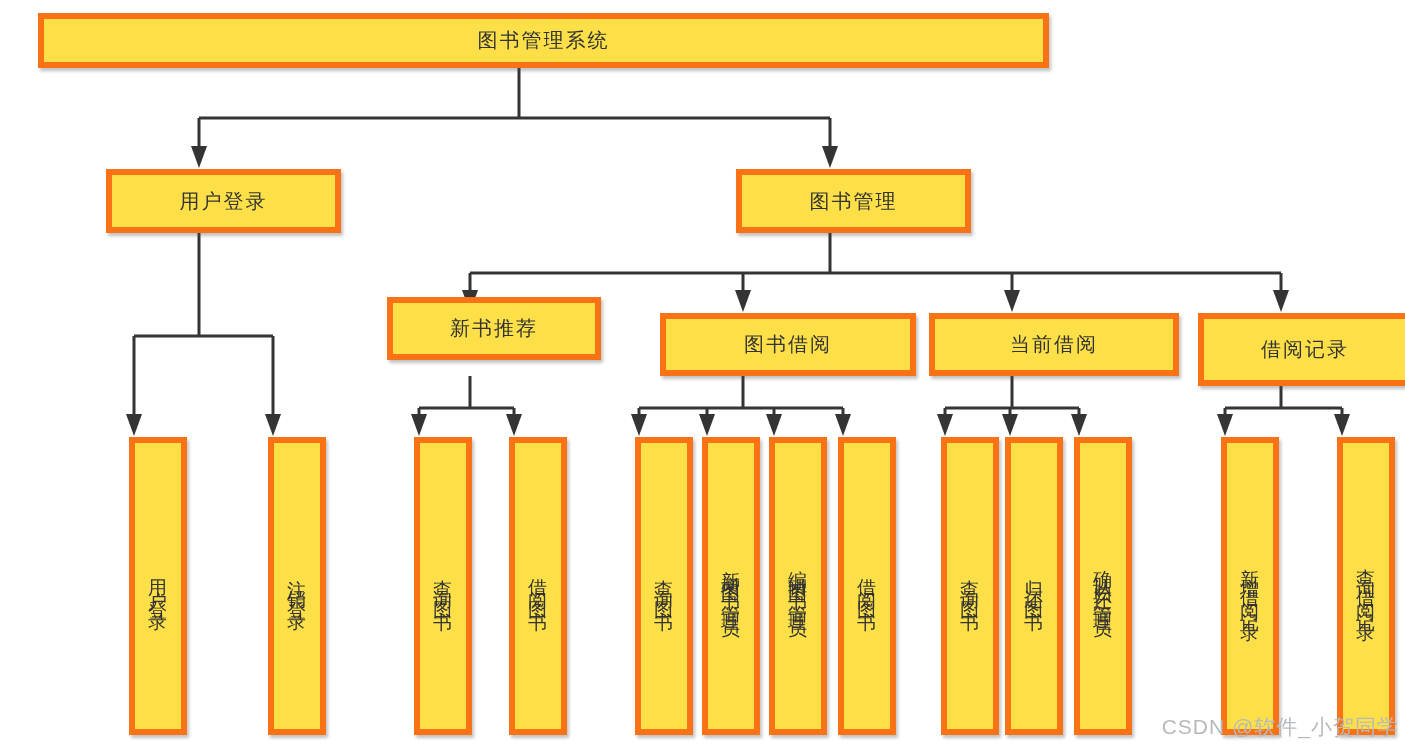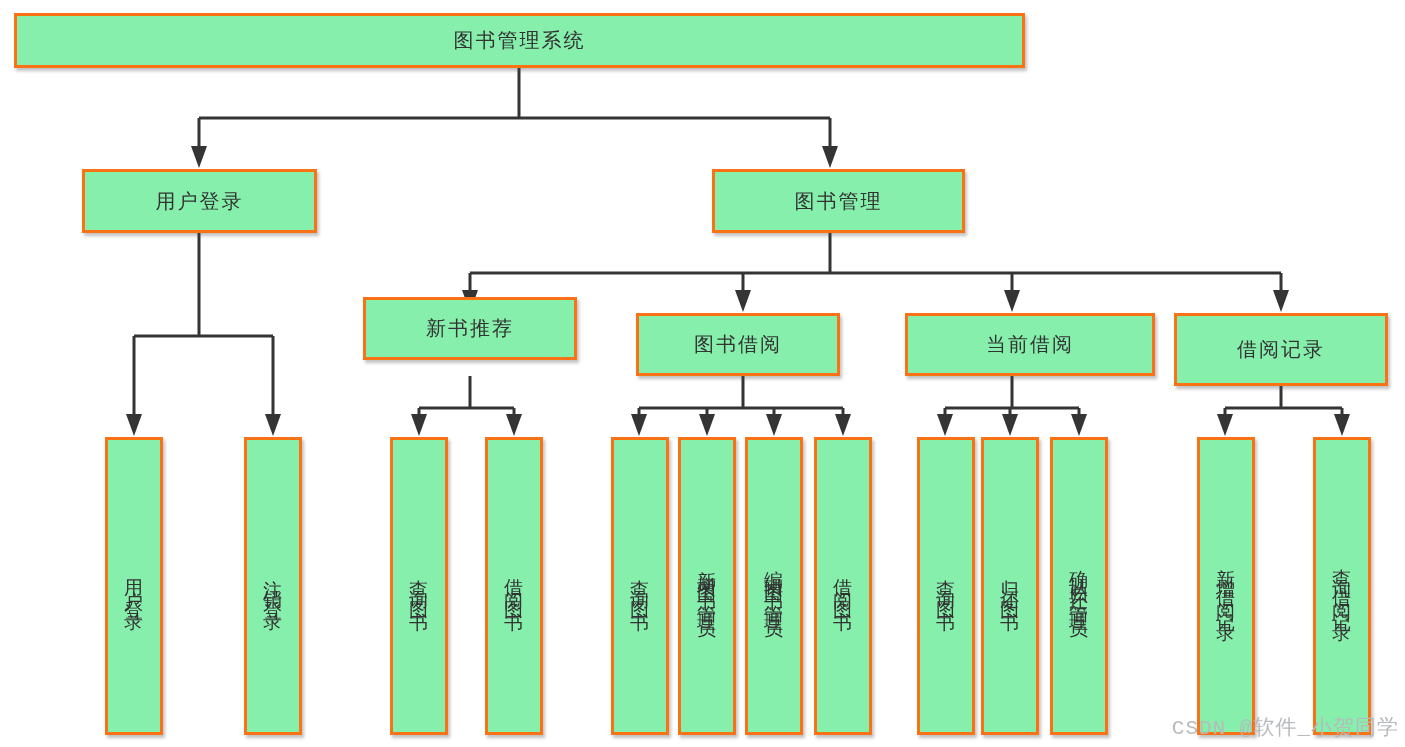--- a/index.html
+++ b/index.html
@@ -17,27 +17,28 @@
     overflow: hidden;
   }
   .wires {
     position: absolute;
     left: 0; top: 0;
     width: 1405px;
     height: 747px;
   }
   .node {
     position: absolute;
-    background: #86efac;
-    border: 3px solid #f97316;
+    background: #fde047;
+    border: 6px solid #f97316;
     box-shadow: 2px 3px 3px rgba(80,80,80,0.35);
     display: flex;
     align-items: center;
     justify-content: center;
     color: #333333;
+    margin-left: 24px;
   }
   .hlabel {
     font-size: 20px;
     letter-spacing: 2px;
     white-space: nowrap;
   }
   .vnode {
     width: 58px;
     height: 298px;
   }
@@ -50,21 +51,20 @@
   }
   .vnode .vtext.long { letter-spacing: 7px; }
   .watermark {
     position: absolute;
     right: 6px;
     bottom: 6px;
     font-size: 21px;
     color: #b7babd;
     letter-spacing: 1px;
     white-space: nowrap;
-    font-family: Liberation Mono, monospace;
   }
 </style>
 </head>
 <body>
 
 <div class="canvas">
 
   <svg class="wires" viewBox="0 0 1405 747" xmlns="http://www.w3.org/2000/svg">
     <g stroke="#343434" stroke-width="3" fill="none">
 
@@ -109,28 +109,28 @@
     </g>
   </svg>
 
   <div class="node" style="left:14px; top:13px; width:1011px; height:55px;">
     <span class="hlabel">图书管理系统</span>
   </div>
 
   <div class="node" style="left:82px; top:169px; width:235px; height:64px;">
     <span class="hlabel">用户登录</span>
   </div>
-  <div class="node" style="left:712px; top:169px; width:253px; height:64px;">
+  <div class="node" style="left:712px; top:169px; width:235px; height:64px;">
     <span class="hlabel">图书管理</span>
   </div>
 
   <div class="node" style="left:363px; top:297px; width:214px; height:63px;">
     <span class="hlabel">新书推荐</span>
   </div>
-  <div class="node" style="left:636px; top:313px; width:204px; height:63px;">
+  <div class="node" style="left:636px; top:313px; width:256px; height:63px;">
     <span class="hlabel">图书借阅</span>
   </div>
   <div class="node" style="left:905px; top:313px; width:250px; height:63px;">
     <span class="hlabel">当前借阅</span>
   </div>
   <div class="node" style="left:1174px; top:313px; width:214px; height:73px;">
     <span class="hlabel">借阅记录</span>
   </div>
 
   <div class="node vnode" style="left:105px; top:437px;">

